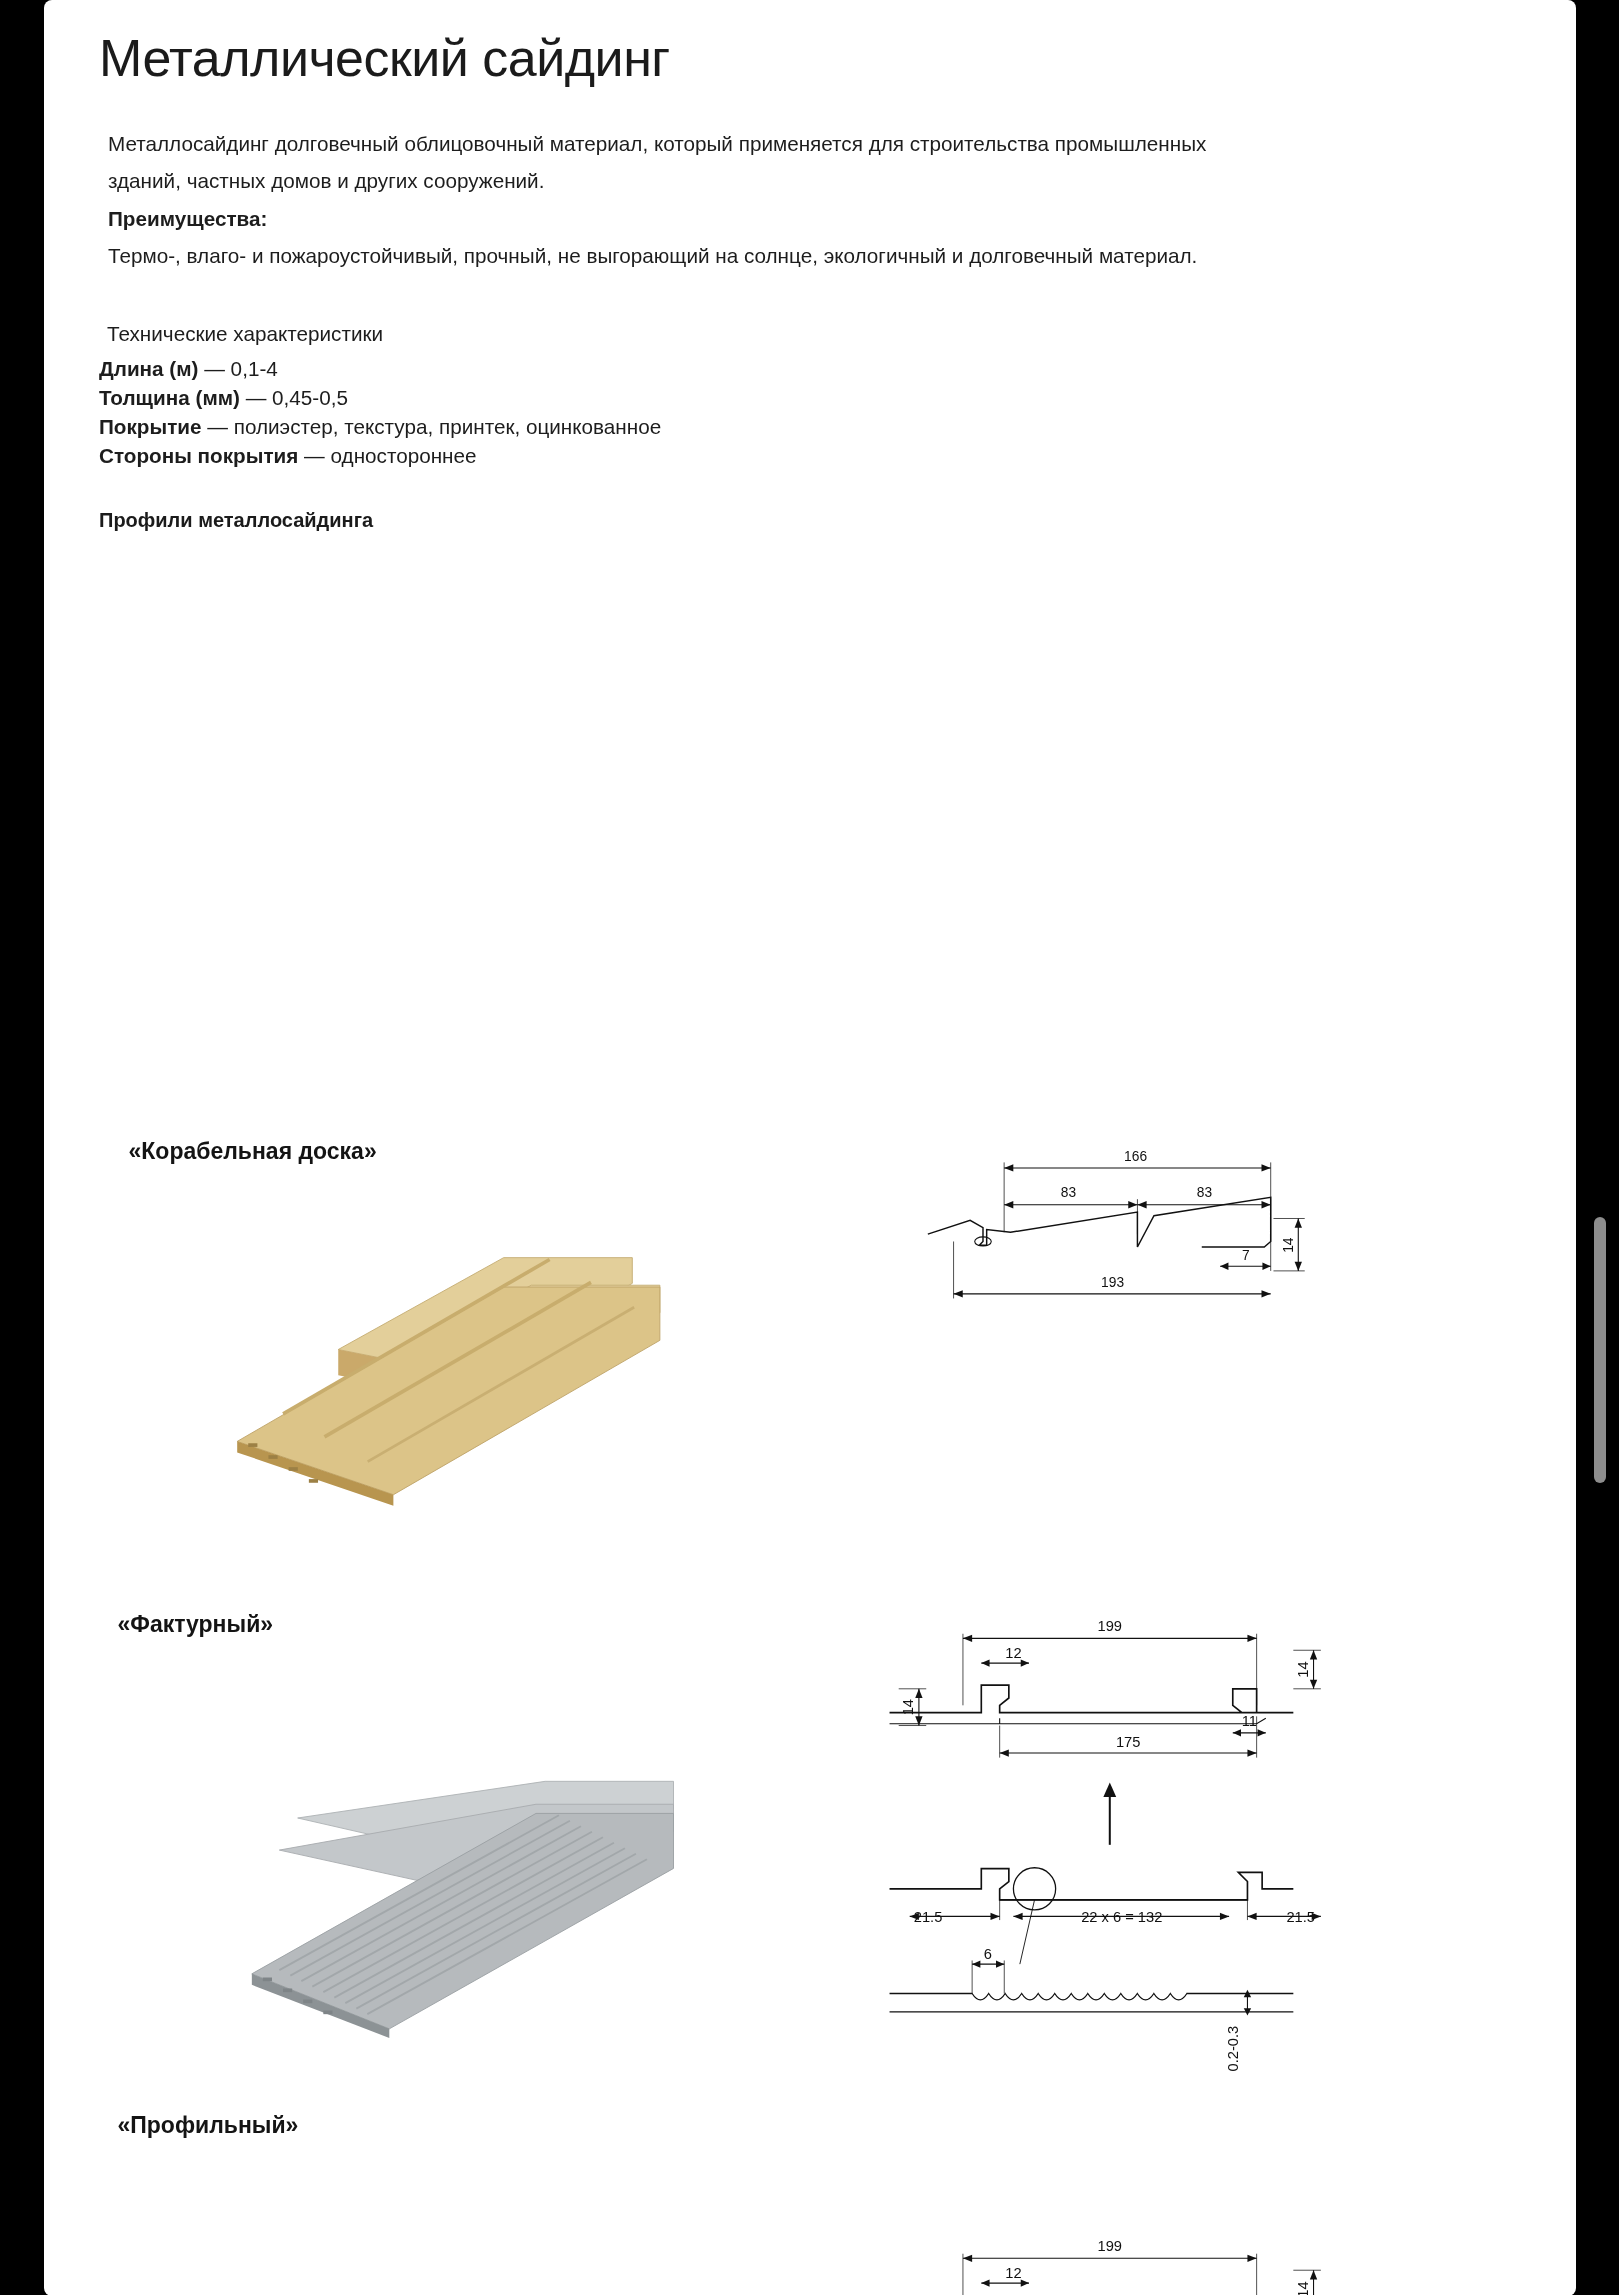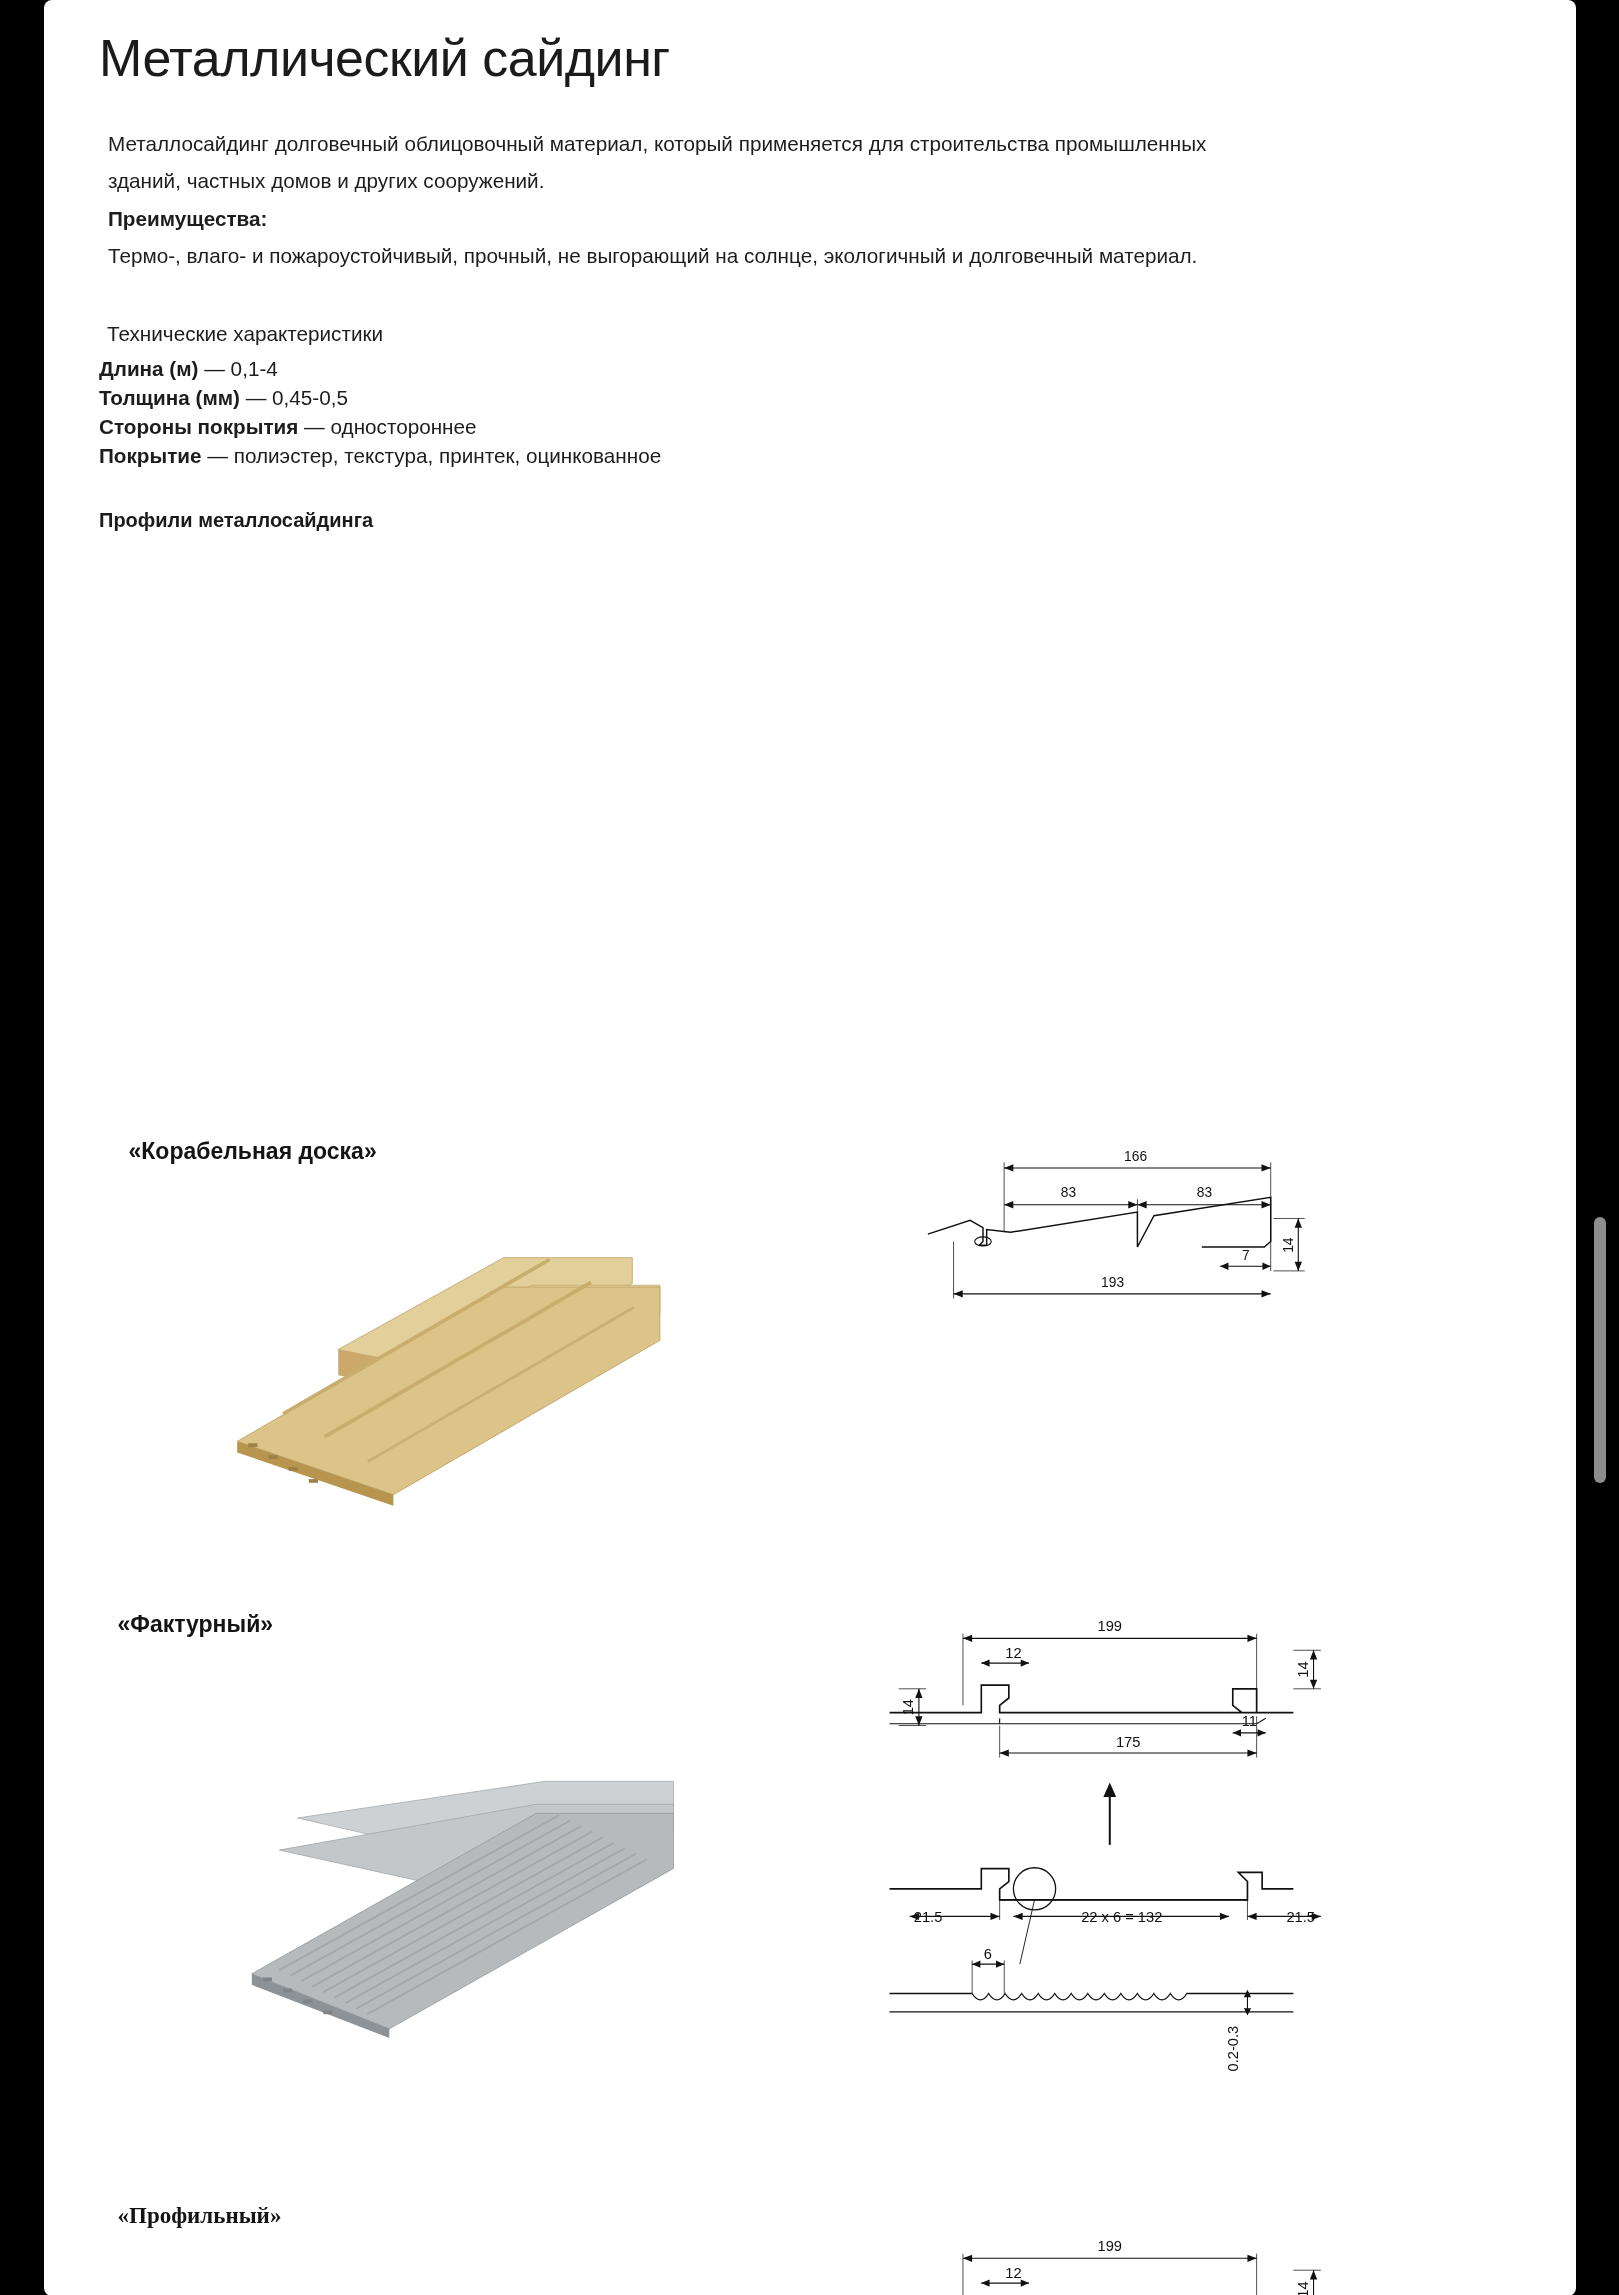--- a/index.html
+++ b/index.html
@@ -116,26 +116,26 @@
       <div class="spec-head">Технические характеристики</div>
       <div class="spec-row">
         <span class="lbl">Длина (м)</span>
         <span>— 0,1-4</span>
       </div>
       <div class="spec-row">
         <span class="lbl">Толщина (мм)</span>
         <span>— 0,45-0,5</span>
       </div>
       <div class="spec-row">
+        <span class="lbl">Покрытие</span>
+        <span>— полиэстер, текстура, принтек, оцинкованное</span>
+      </div>
+      <div class="spec-row">
         <span class="lbl">Стороны покрытия</span>
         <span>— одностороннее</span>
-      </div>
-      <div class="spec-row">
-        <span class="lbl">Покрытие</span>
-        <span>— полиэстер, текстура, принтек, оцинкованное</span>
       </div>
     </div>
 
     <div class="profiles-title">Профили металлосайдинга</div>
 
     <div class="section">
       <div class="section-name" style="left:57px; top:606px;">«Корабельная доска»</div>
 
       <div class="photo" style="left:156px; top:698px;">
         <svg width="487" height="285" viewBox="0 0 530 310">
@@ -319,21 +319,21 @@
 
           <line x1="420" y1="432" x2="420" y2="452"></line>
           <path d="M420,428 l-4,8 h8 z" fill="#111" stroke="none"></path>
           <path d="M420,456 l-4,-8 h8 z" fill="#111" stroke="none"></path>
           <text x="410" y="492" font-size="16" fill="#111" stroke="none" text-anchor="middle" transform="rotate(-90 410 492)">0.2-0.3</text>
         </svg>
       </div>
     </div>
 
     <div class="section">
-      <div class="section-name" style="left:46px; top:1671px;font-family:Liberation Serif, serif;">«Профильный»</div>
+      <div class="section-name" style="left:46px; top:1580px;">«Профильный»</div>
 
       <div class="dwg" style="left:790px; top:1685px;">
         <svg width="569" height="569" viewBox="0 0 620 620" stroke="#111" fill="none" stroke-width="1.2">
 
           <line x1="110" y1="45" x2="430" y2="45"></line>
           <path d="M110,45 l10,-4 v8 z" fill="#111" stroke="none"></path>
           <path d="M430,45 l-10,-4 v8 z" fill="#111" stroke="none"></path>
           <text x="270" y="37" font-size="16" fill="#111" stroke="none" text-anchor="middle">199</text>
           <line x1="110" y1="40" x2="110" y2="118" stroke-width="0.8"></line>
           <line x1="430" y1="40" x2="430" y2="118" stroke-width="0.8"></line>

